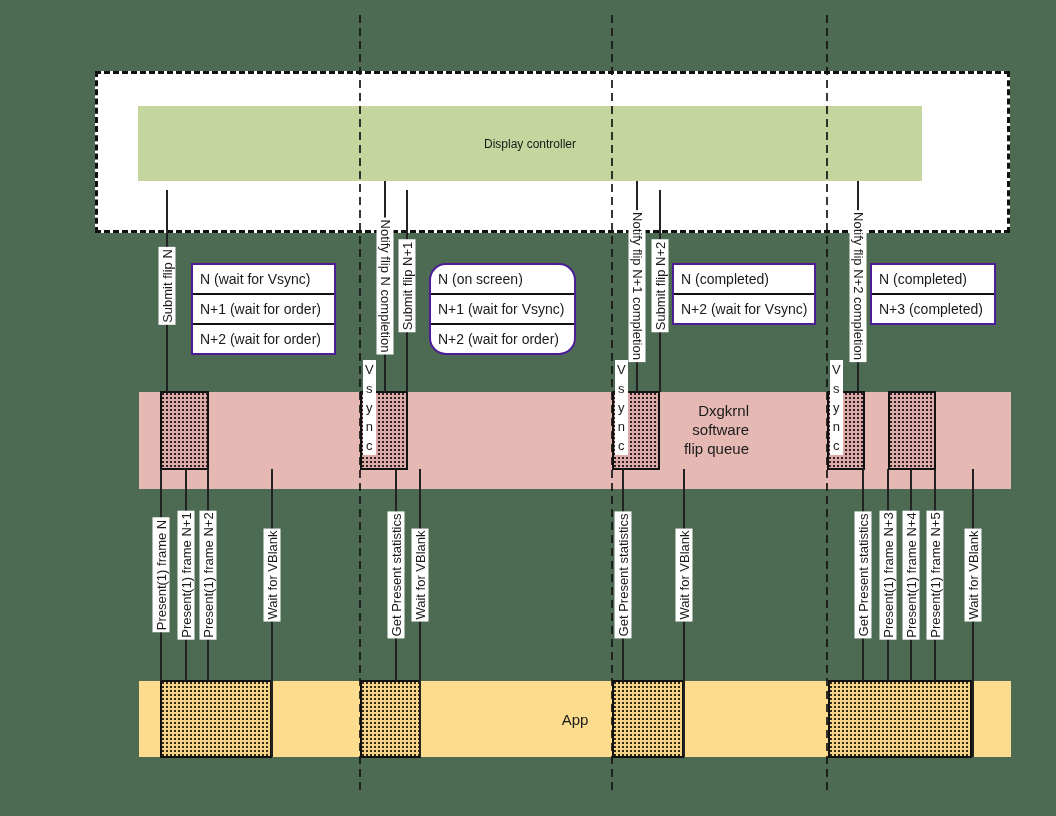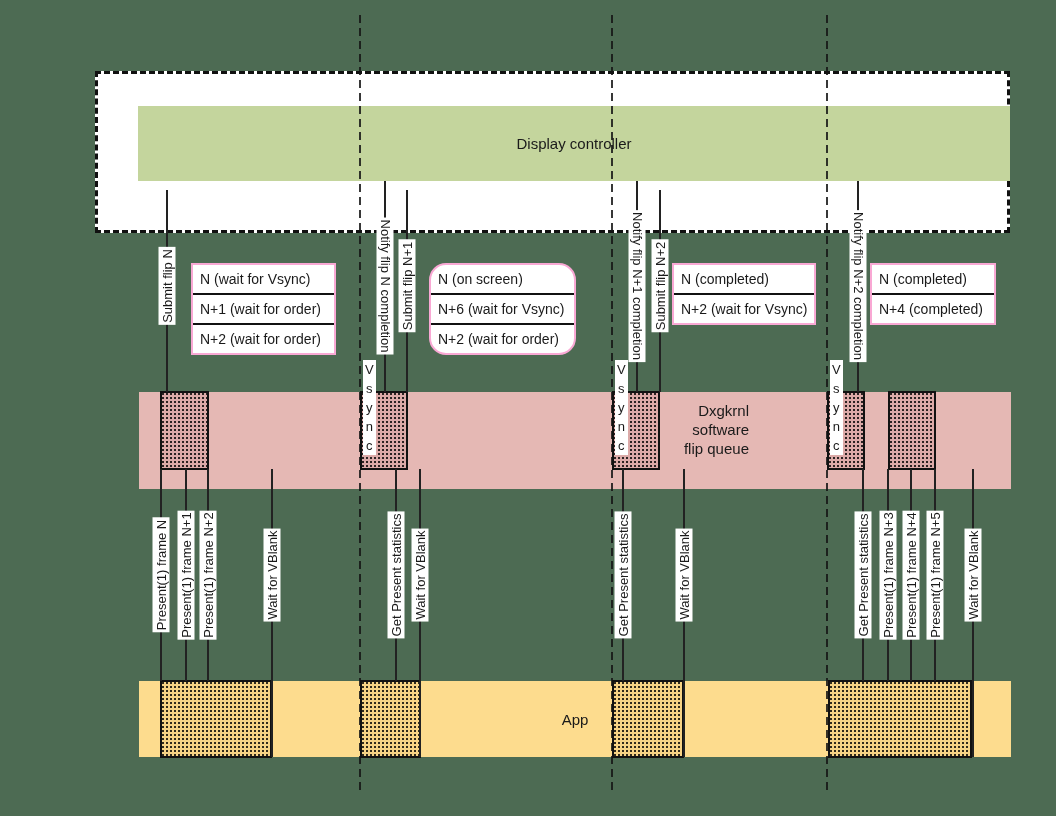--- a/index.html
+++ b/index.html
@@ -1,27 +1,27 @@
 <!DOCTYPE html>
 <html><head>
 <meta charset="utf-8">
 <style>
   html,body{margin:0;padding:0;}
   body{width:1056px;height:816px;overflow:hidden;font-family:"Liberation Sans",sans-serif;color:#1a1a1a;}
   #diagram{position:relative;width:1056px;height:816px;background:var(--bg,#4d6b53);}
   .display-outer{position:absolute;left:95px;top:71px;width:915px;height:162px;background:#fff;border:3px dashed #111;box-sizing:border-box;}
-  .display-bar{position:absolute;left:138px;top:106px;width:872px;height:75px;background:var(--display,#c4d59d);display:flex;align-items:center;justify-content:center;font-size:15px;}
+  .display-bar{position:absolute;left:138px;top:106px;width:784px;height:75px;background:var(--display,#c4d59d);display:flex;align-items:center;justify-content:center;font-size:12px;}
   .queue-bar{position:absolute;left:139px;top:392px;width:872px;height:97px;background:var(--queue,#e5b8b4);}
   .queue-label{position:absolute;left:440px;top:9px;width:170px;text-align:right;font-size:15px;line-height:19px;white-space:pre-line;}
   .app-bar{position:absolute;left:139px;top:681px;width:872px;height:76px;background:var(--app,#fddc8e);display:flex;align-items:center;justify-content:center;font-size:15px;}
   .vsync-line{position:absolute;top:15px;height:778px;width:2px;background:repeating-linear-gradient(to bottom,rgba(20,20,20,.85) 0 8px,transparent 8px 13px);z-index:2;}
   .hatch{position:absolute;box-sizing:border-box;border:2px solid #111;background-image:radial-gradient(circle at 1px 1px,rgba(0,0,0,.8) .9px,transparent 1.05px);background-size:4px 4px;z-index:3;}
   .evline{position:absolute;width:2px;background:#222;z-index:4;}
   .vlabel{position:absolute;background:#fff;font-size:13px;line-height:15px;padding:1px 2px;white-space:nowrap;z-index:5;}
-  .statebox{position:absolute;top:263px;background:#fff;border:2px solid #f9a8d4;box-sizing:border-box;z-index:6;}
+  .statebox{position:absolute;top:263px;background:#fff;border:2px solid #4c1d95;box-sizing:border-box;z-index:6;}
   .staterow{height:28px;line-height:28px;font-size:14px;padding-left:7px;white-space:nowrap;overflow:hidden;}
   .staterow + .staterow{border-top:2px solid #111;}
   .vsynclabel{position:absolute;top:360px;background:#fff;font-size:13px;line-height:19px;padding:0 2px;text-align:center;white-space:pre;z-index:6;}
 </style>
 </head>
 <body>
 
 <div id="diagram" style="--bg: #4d6b53; --display: #c4d59d; --queue: #e5b8b4; --app: #fddc8e;">
   <div class="display-outer"></div>
   <div class="display-bar">
@@ -100,24 +100,24 @@
     <div class="vlabel" style="left: 935px; top: 575px; transform: translate(-50%, -50%) rotate(-90deg);">Present(1) frame N+5</div>
     <div class="evline" style="left: 972px; top: 469px; height: 288px;"></div>
     <div class="vlabel" style="left: 973px; top: 575px; transform: translate(-50%, -50%) rotate(-90deg);">Wait for VBlank</div>
     <div class="statebox" style="left: 191px; width: 145px;">
       <div class="staterow">N (wait for Vsync)</div>
       <div class="staterow">N+1 (wait for order)</div>
       <div class="staterow">N+2 (wait for order)</div>
     </div>
     <div class="statebox" style="left: 429px; width: 147px; border-radius: 17px;">
       <div class="staterow">N (on screen)</div>
-      <div class="staterow">N+6 (wait for Vsync)</div>
+      <div class="staterow">N+1 (wait for Vsync)</div>
       <div class="staterow">N+2 (wait for order)</div>
     </div>
     <div class="statebox" style="left: 672px; width: 144px;">
       <div class="staterow">N (completed)</div>
       <div class="staterow">N+2 (wait for Vsync)</div>
     </div>
     <div class="statebox" style="left: 870px; width: 126px;">
       <div class="staterow">N (completed)</div>
-      <div class="staterow">N+4 (completed)</div>
+      <div class="staterow">N+3 (completed)</div>
     </div>
   </div>
 
 </body></html>

